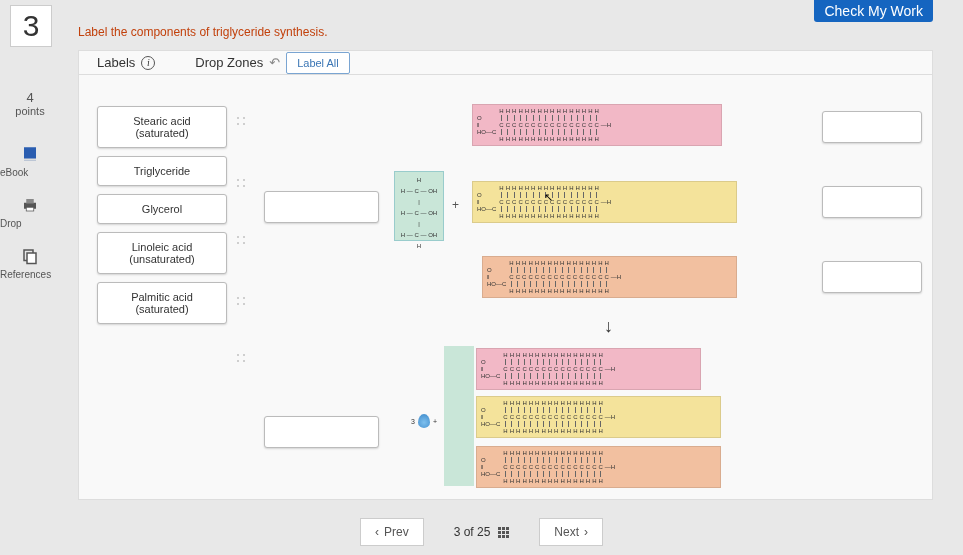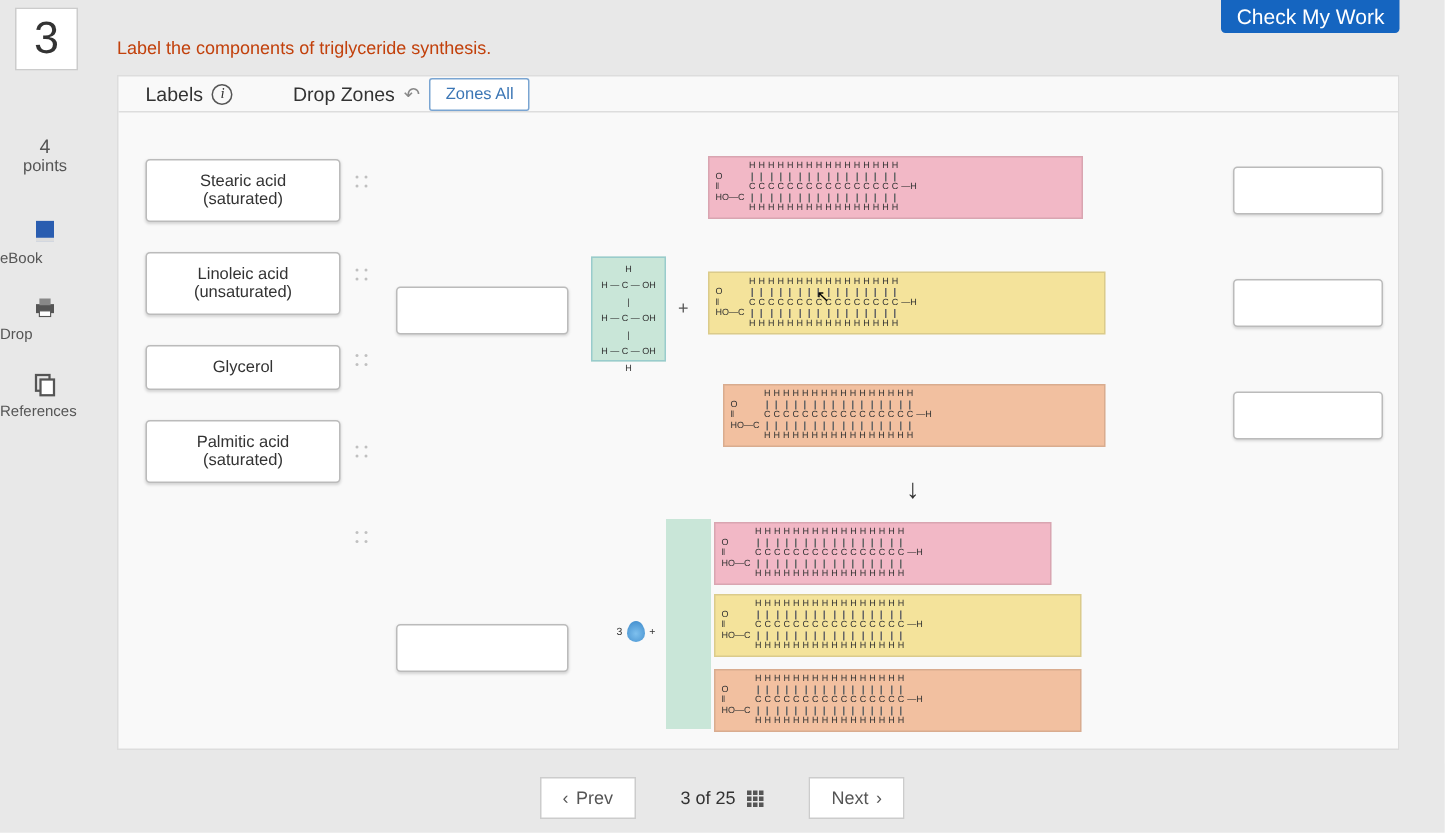--- a/index.html
+++ b/index.html
@@ -12,21 +12,21 @@
 .tool .ticon{display:block;margin:0 auto 4px;width:18px;height:18px}
 .prompt{position:absolute;left:78px;top:25px;font-size:12px;color:#c2410c}
 .panel{position:absolute;left:78px;top:50px;right:30px;bottom:55px;background:#f9f9f9;border:1px solid #ddd}
 .sections{display:flex;height:24px;border-bottom:1px solid #ddd;align-items:center;padding:0 18px;gap:40px}
 .sec-labels{font-size:13px;color:#333;display:flex;align-items:center;gap:6px}
 .info-icon{display:inline-flex;width:14px;height:14px;border:1px solid #555;border-radius:50%;align-items:center;justify-content:center;font-size:10px;font-style:italic;font-family:serif}
 .sec-dz{font-size:13px;color:#333;display:flex;align-items:center;gap:6px}
 .undo-i{font-size:13px;color:#888;cursor:pointer}
 .reset{border:1px solid #7aa5d2;color:#3b76b5;background:#fff;padding:4px 10px;font-size:11px;border-radius:2px;cursor:pointer}
 .labels-col{position:absolute;left:18px;top:55px;width:130px}
-.lbl-card{background:#fff;border:1px solid #bbb;border-radius:3px;padding:8px 6px;text-align:center;font-size:11px;color:#333;margin-bottom:20px;cursor:grab;box-shadow:0 1px 2px rgba(0,0,0,.15)}
+.lbl-card{background:#fff;border:1px solid #bbb;border-radius:3px;padding:8px 6px;text-align:center;font-size:11px;color:#333;margin-bottom:8px;cursor:grab;box-shadow:0 1px 2px rgba(0,0,0,.15)}
 .grip{position:absolute;left:155px;width:14px;height:14px;display:flex;align-items:center;justify-content:center}
 .grip svg{opacity:.5}
 .dz-area{position:absolute;left:185px;top:45px;right:10px;bottom:5px}
 .drop{background:#fff;border:1px solid #bbb;border-radius:3px;box-shadow:0 1px 2px rgba(0,0,0,.15)}
 .drop.a{position:absolute;left:0;top:95px;width:115px;height:32px}
 .drop.b{position:absolute;left:0;top:320px;width:115px;height:32px}
 .drop.r1{position:absolute;right:0;top:15px;width:100px;height:32px}
 .drop.r2{position:absolute;right:0;top:90px;width:100px;height:32px}
 .drop.r3{position:absolute;right:0;top:165px;width:100px;height:32px}
 .glyc{position:absolute;left:130px;top:75px;width:50px;height:70px;background:#c9e6d8;border:1px solid #9cc}
@@ -99,35 +99,38 @@
 
 <div class="panel">
   <div class="sections">
     <div class="sec-labels">
       <span>Labels</span>
       <span class="info-icon">i</span>
     </div>
     <div class="sec-dz">
       <span>Drop Zones</span>
       <span class="undo-i">↶</span>
-      <button class="reset">Zones All</button>
+      <button class="reset">Label All</button>
     </div>
   </div>
 
   <div class="labels-col">
     <div class="lbl-card">
       <span>Stearic acid</span><br>
       <span>(saturated)</span>
     </div>
     <div class="lbl-card">
+      <span>Triglyceride</span>
+    </div>
+    <div class="lbl-card">
+      <span>Glycerol</span>
+    </div>
+    <div class="lbl-card">
       <span>Linoleic acid</span><br>
       <span>(unsaturated)</span>
-    </div>
-    <div class="lbl-card">
-      <span>Glycerol</span>
     </div>
     <div class="lbl-card">
       <span>Palmitic acid</span><br>
       <span>(saturated)</span>
     </div>
   </div>
   <div class="grip" style="top:63px">
       <svg width="12" height="12" viewBox="0 0 12 12">
         <g fill="#888">
           <circle cx="3" cy="3" r="1"></circle>

